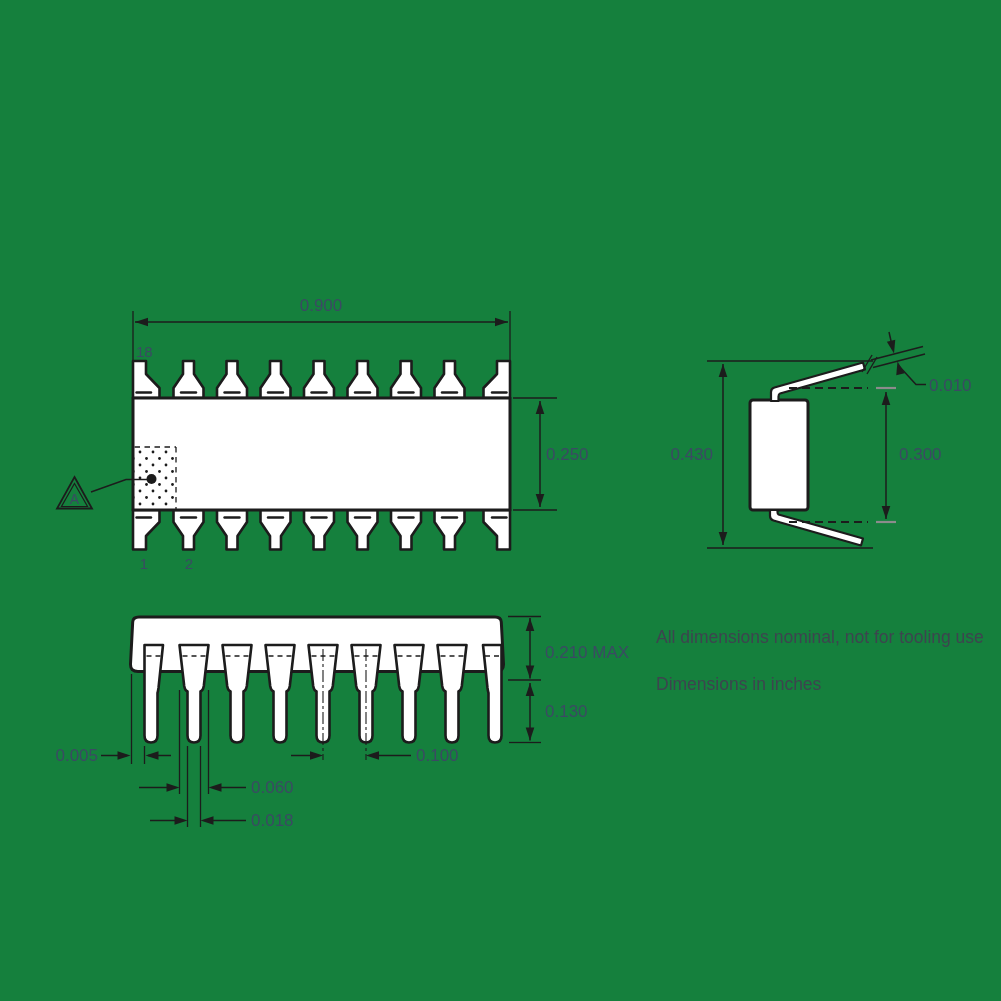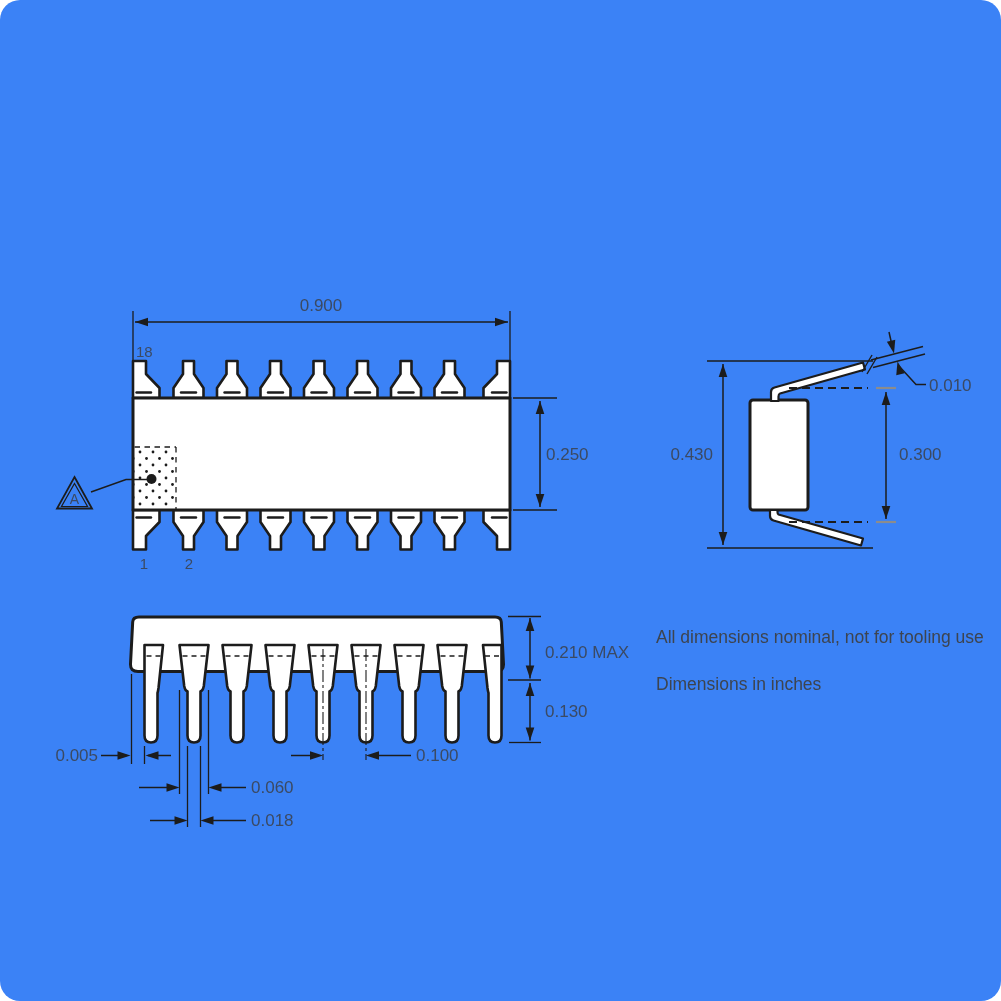--- a/index.html
+++ b/index.html
@@ -1,16 +1,16 @@
 <!DOCTYPE html>
 <html style="--line: #1c1c1c; --dim-text: #3b4a63; --note-text: #3d444f; --tick-gray: #8c8c8c;"><head>
 <meta charset="utf-8">
 <style>
   html,body{margin:0;padding:0;background:#ffffff;}
-  .stage{width:1001px;height:1001px;position:relative;background:#3b82f6;border-radius:20px;}
+  .stage{width:1001px;height:1001px;position:relative;background:#15803d;}
   svg{display:block;}
   text{font-family:"Liberation Sans","DejaVu Sans",sans-serif;}
   .oln{fill:#fff;stroke:var(--line);stroke-width:3;stroke-linejoin:round;}
   .pin{fill:#fff;stroke:var(--line);stroke-width:2.6;stroke-linejoin:round;}
   .lead{fill:#fff;stroke:var(--line);stroke-width:2.2;stroke-linejoin:round;}
   .dashm{stroke:var(--line);stroke-width:2.4;fill:none;stroke-linecap:round;}
   .hid{stroke:var(--line);stroke-width:1.8;stroke-dasharray:8 5;fill:none;}
   .hidp{stroke:var(--line);stroke-width:1.6;stroke-dasharray:5 4;fill:none;}
   .dim{stroke:var(--line);stroke-width:1.5;fill:none;}
   .ext{stroke:var(--line);stroke-width:1.3;fill:none;}

